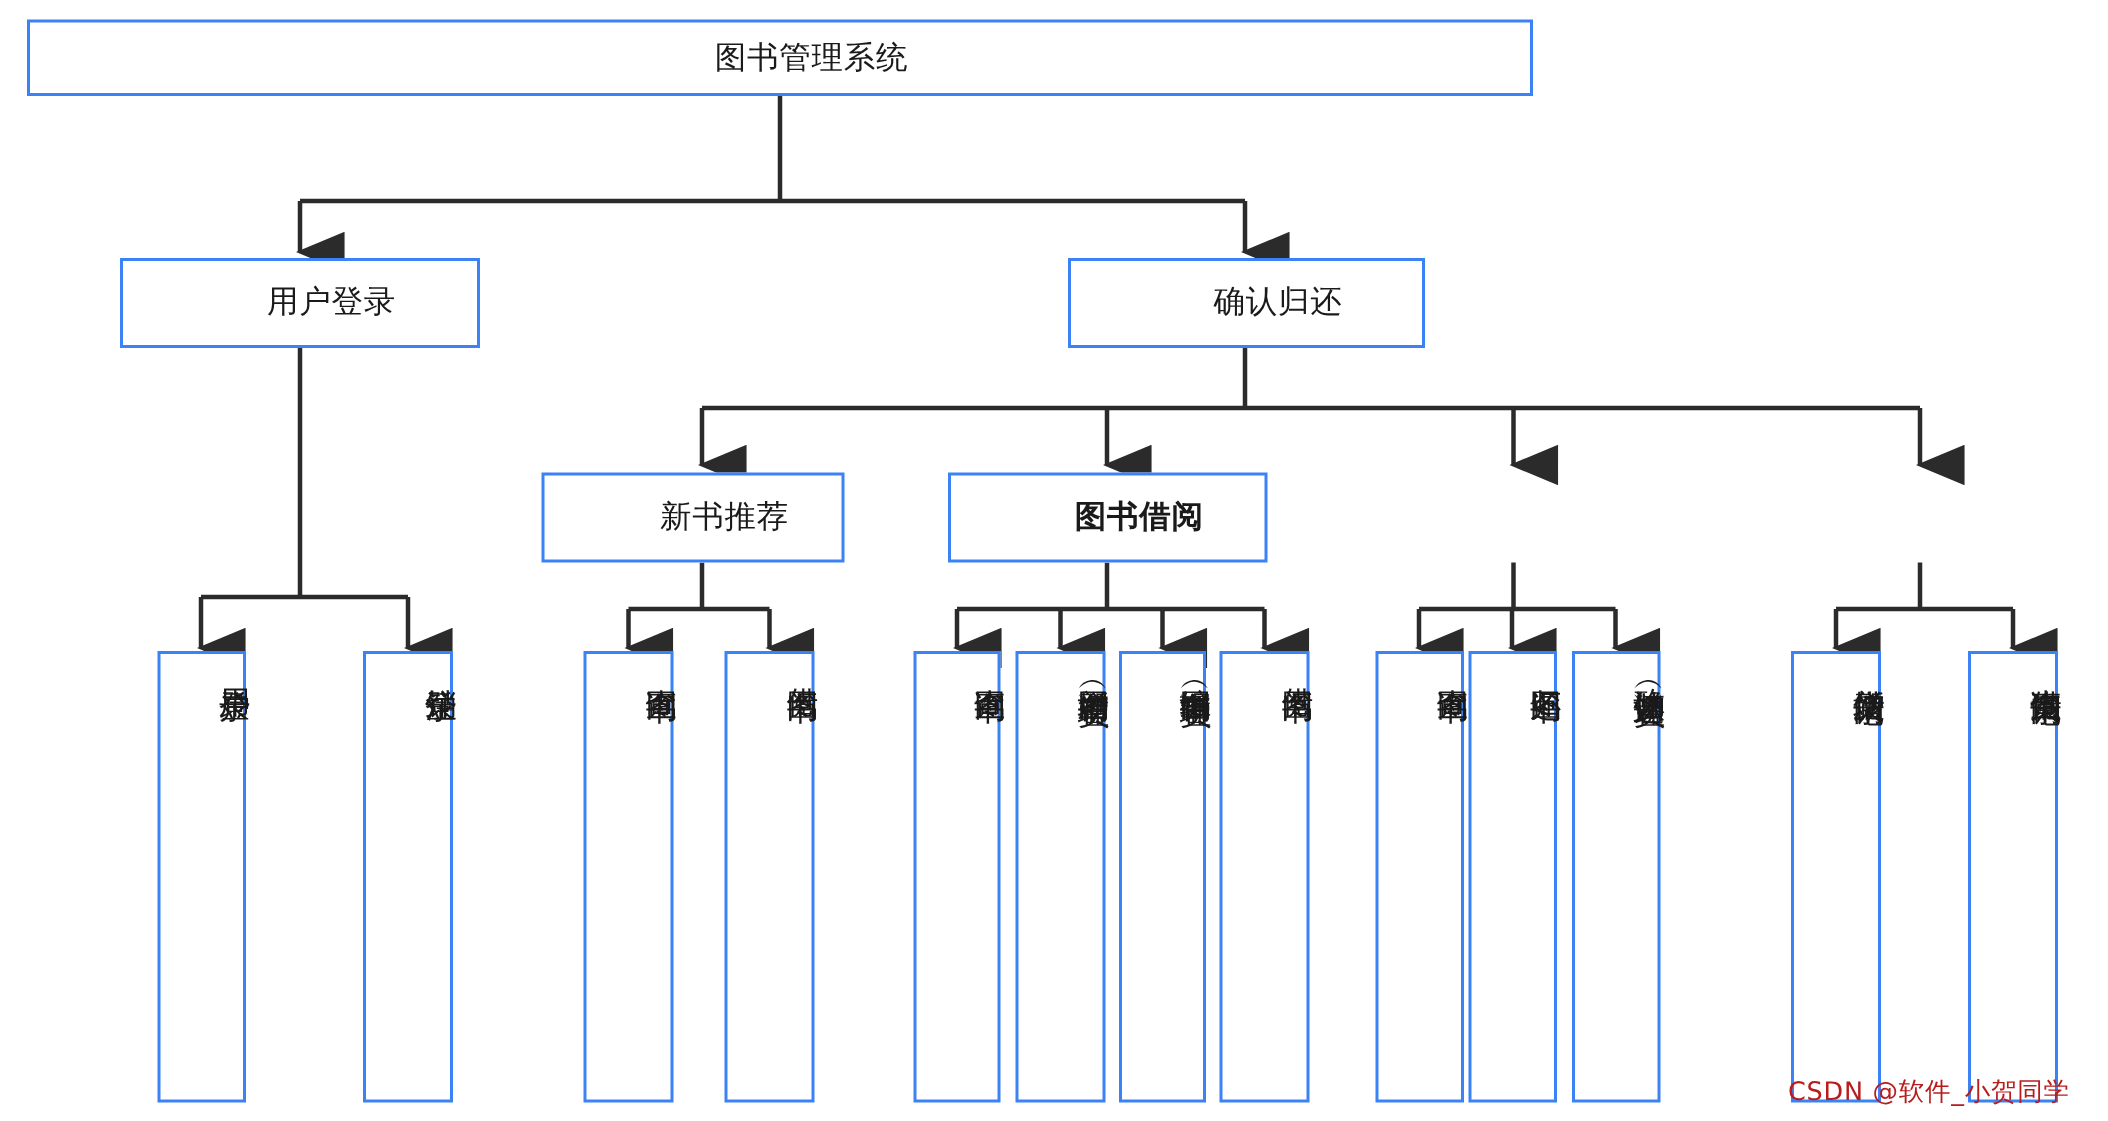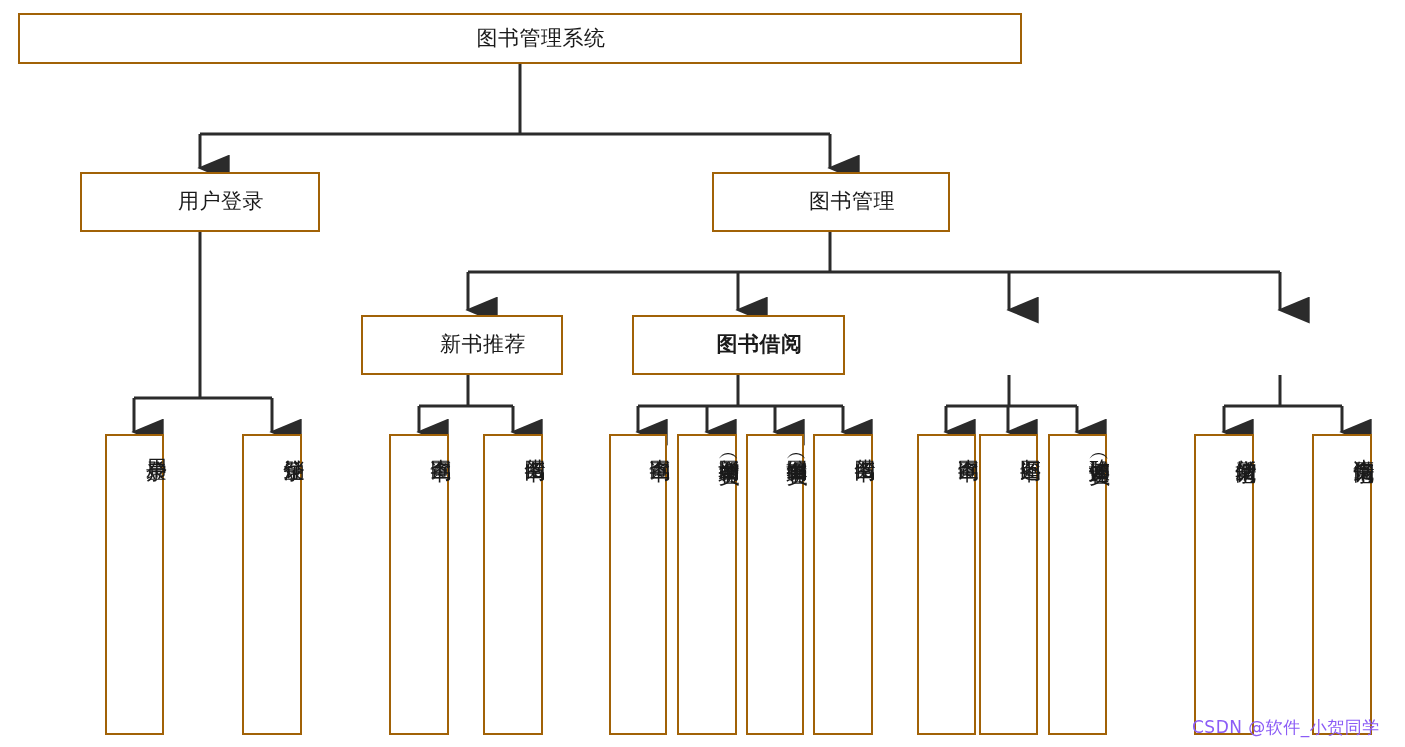--- a/index.html
+++ b/index.html
@@ -21,21 +21,21 @@
     position: absolute;
     left: 0;
     top: 0;
     width: 1405px;
     height: 747px;
     pointer-events: none;
   }
   .node {
     position: absolute;
     box-sizing: border-box;
-    border: 2px solid #a16207;
+    border: 2px solid #3b82f6;
     background: #ffffff;
     display: flex;
     align-items: center;
     justify-content: center;
     color: #1a1a1a;
     padding-left: 42px;
   }
   .node .lbl {
     display: block;
     text-align: center;
@@ -58,21 +58,21 @@
     writing-mode: vertical-rl;
     text-orientation: upright;
     font-size: 21px;
     line-height: 1.04;
     letter-spacing: 1px;
     white-space: nowrap;
   }
   .watermark {
     position: absolute;
     font-size: 17px;
-    color: #8b5cf6;
+    color: #b91c1c;
     white-space: nowrap;
     letter-spacing: 0.5px;
   }
 </style>
 </head>
 <body>
 
 <div id="canvas">
 
   <svg class="edges" viewBox="0 0 1405 747" xmlns="http://www.w3.org/2000/svg">
@@ -128,21 +128,21 @@
   </svg>
 
   <div class="node root h" style="left:18px; top:13px; width:1004px; height:51px;">
     <span class="lbl">图书管理系统</span>
   </div>
 
   <div class="node h" style="left:80px; top:172px; width:240px; height:60px;">
     <span class="lbl">用户登录</span>
   </div>
   <div class="node h" style="left:712px; top:172px; width:238px; height:60px;">
-    <span class="lbl">图书管理</span>
+    <span class="lbl">确认归还</span>
   </div>
 
   <div class="node h" style="left:361px; top:315px; width:202px; height:60px;">
     <span class="lbl">新书推荐</span>
   </div>
   <div class="node h" style="left:632px; top:315px; width:213px; height:60px;font-weight:bold;">
     <span class="lbl">图书借阅</span>
   </div>
 
   <div class="node v" style="left:105px; top:434px; width:59px; height:301px;">

